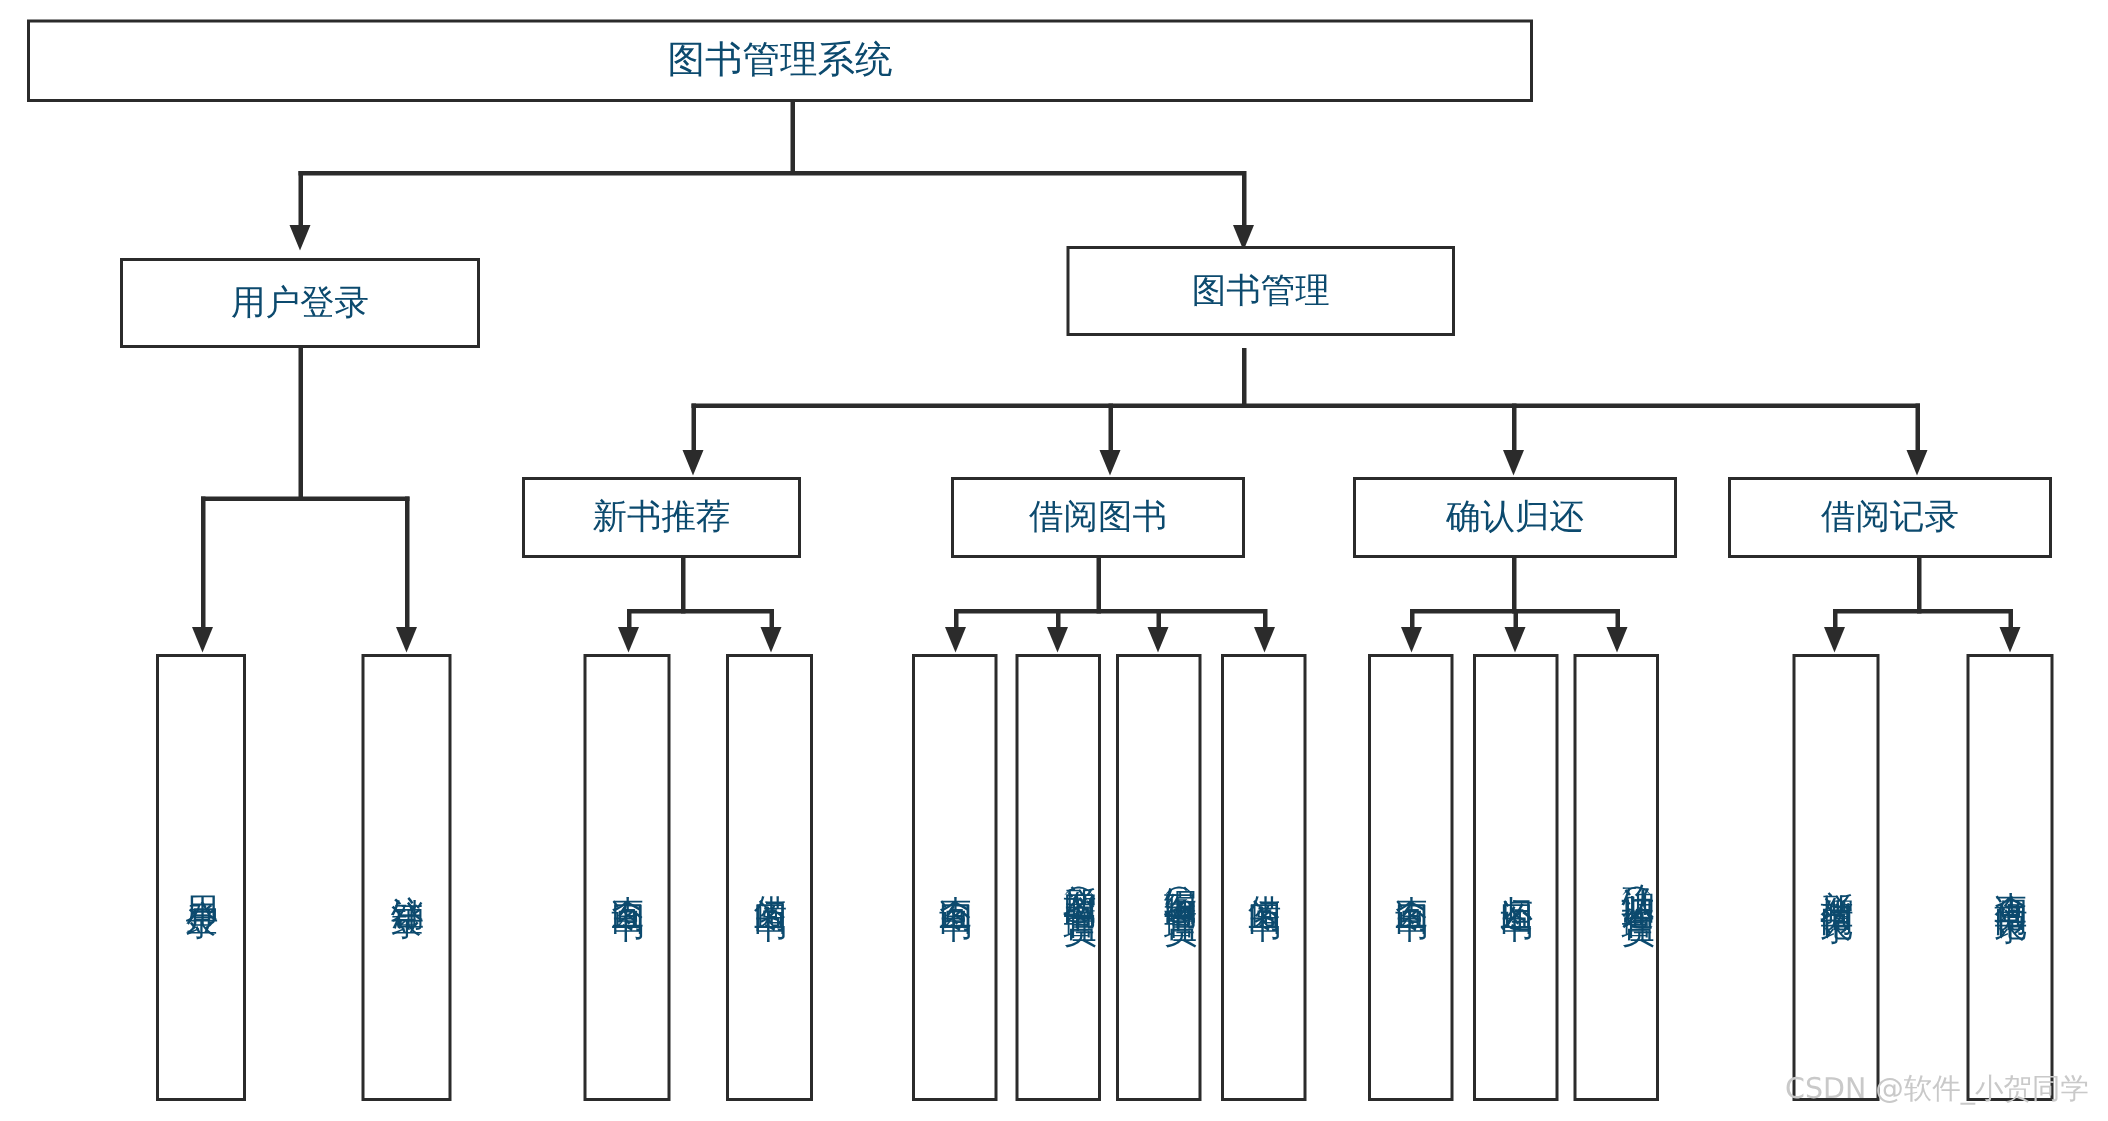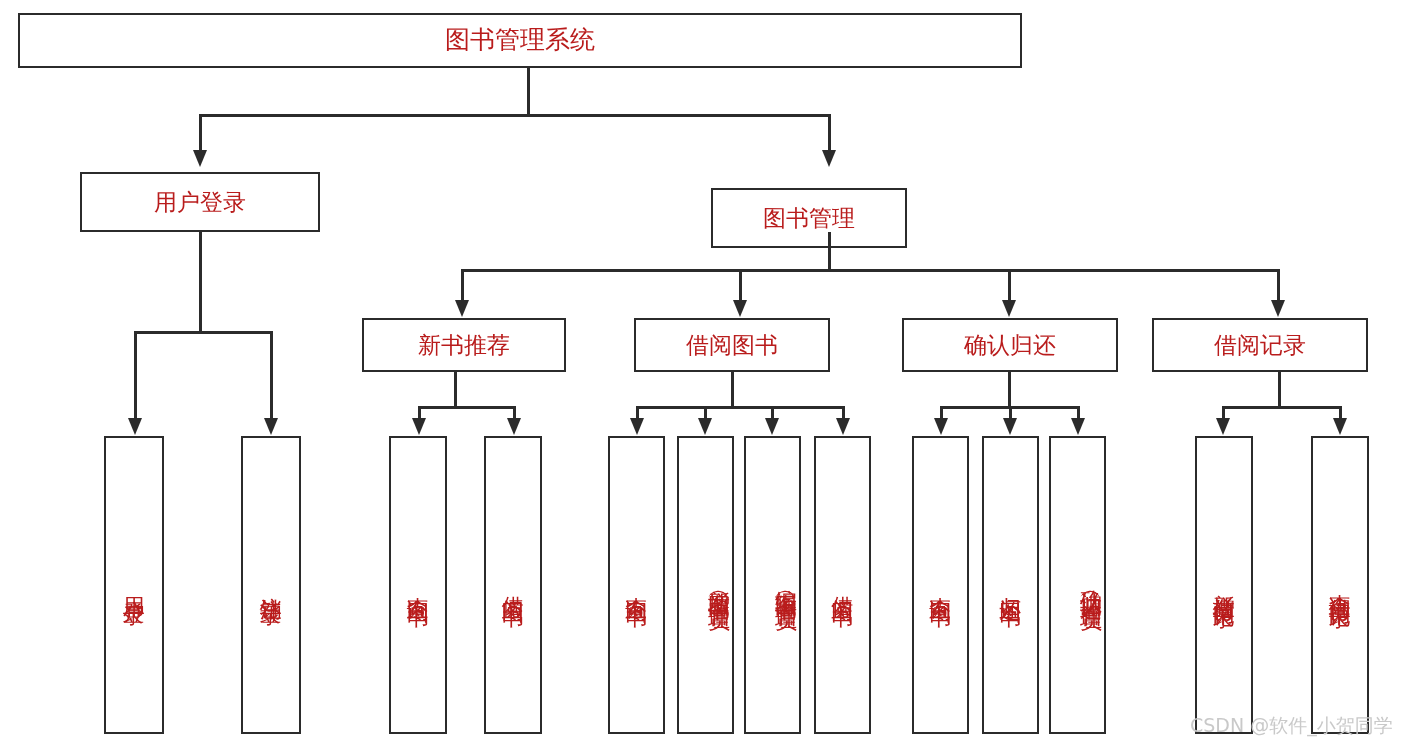--- a/index.html
+++ b/index.html
@@ -20,21 +20,21 @@
 
   
   .node {
     position: absolute;
     box-sizing: border-box;
     border: 2.5px solid #2b2b2b;
     background: #ffffff;
     display: flex;
     align-items: center;
     justify-content: center;
-    color: #b91c1c;
+    color: #0c4a6e;
     line-height: 1.15;
   }
   .node.root {
     font-size: 25px;
   }
   .node.lvl2 {
     font-size: 23px;
   }
   .node.lvl3 {
     font-size: 23px;
@@ -96,21 +96,21 @@
   <div class="ln vln" style="left:527px; top:68px; height:47px;"></div>
   <div class="ln hln" style="left:199px; top:114px; width:631px;"></div>
   <div class="ln vln" style="left:199px; top:114px; height:38px;"></div>
   <div class="ln vln" style="left:828px; top:114px; height:38px;"></div>
   <div class="arrow" style="left:193px; top:150px;"></div>
   <div class="arrow" style="left:822px; top:150px;"></div>
 
   <div class="node lvl2" style="left:80px; top:172px; width:240px; height:60px;">
     <span>用户登录</span>
   </div>
-  <div class="node lvl2" style="left:711px; top:188px; width:196px; height:60px;">
+  <div class="node lvl2" style="left:711px; top:164px; width:259px; height:60px;">
     <span>图书管理</span>
   </div>
 
   <div class="ln vln" style="left:199px; top:232px; height:101px;"></div>
   <div class="ln hln" style="left:134px; top:331px; width:139px;"></div>
   <div class="ln vln" style="left:134px; top:331px; height:89px;"></div>
   <div class="ln vln" style="left:270px; top:331px; height:89px;"></div>
   <div class="arrow" style="left:128px; top:418px;"></div>
   <div class="arrow" style="left:264px; top:418px;"></div>
 
@@ -118,21 +118,21 @@
   <div class="ln hln" style="left:461px; top:269px; width:819px;"></div>
   <div class="ln vln" style="left:461px; top:269px; height:33px;"></div>
   <div class="ln vln" style="left:739px; top:269px; height:33px;"></div>
   <div class="ln vln" style="left:1008px; top:269px; height:33px;"></div>
   <div class="ln vln" style="left:1277px; top:269px; height:33px;"></div>
   <div class="arrow" style="left:455px; top:300px;"></div>
   <div class="arrow" style="left:733px; top:300px;"></div>
   <div class="arrow" style="left:1002px; top:300px;"></div>
   <div class="arrow" style="left:1271px; top:300px;"></div>
 
-  <div class="node lvl3" style="left:362px; top:318px; width:204px; height:54px;align-items:center;">
+  <div class="node lvl3" style="left:348px; top:318px; width:186px; height:54px;align-items:center;">
     <span>新书推荐</span>
   </div>
   <div class="node lvl3" style="left:634px; top:318px; width:196px; height:54px;">
     <span>借阅图书</span>
   </div>
   <div class="node lvl3" style="left:902px; top:318px; width:216px; height:54px;">
     <span>确认归还</span>
   </div>
   <div class="node lvl3" style="left:1152px; top:318px; width:216px; height:54px;">
     <span>借阅记录</span>

